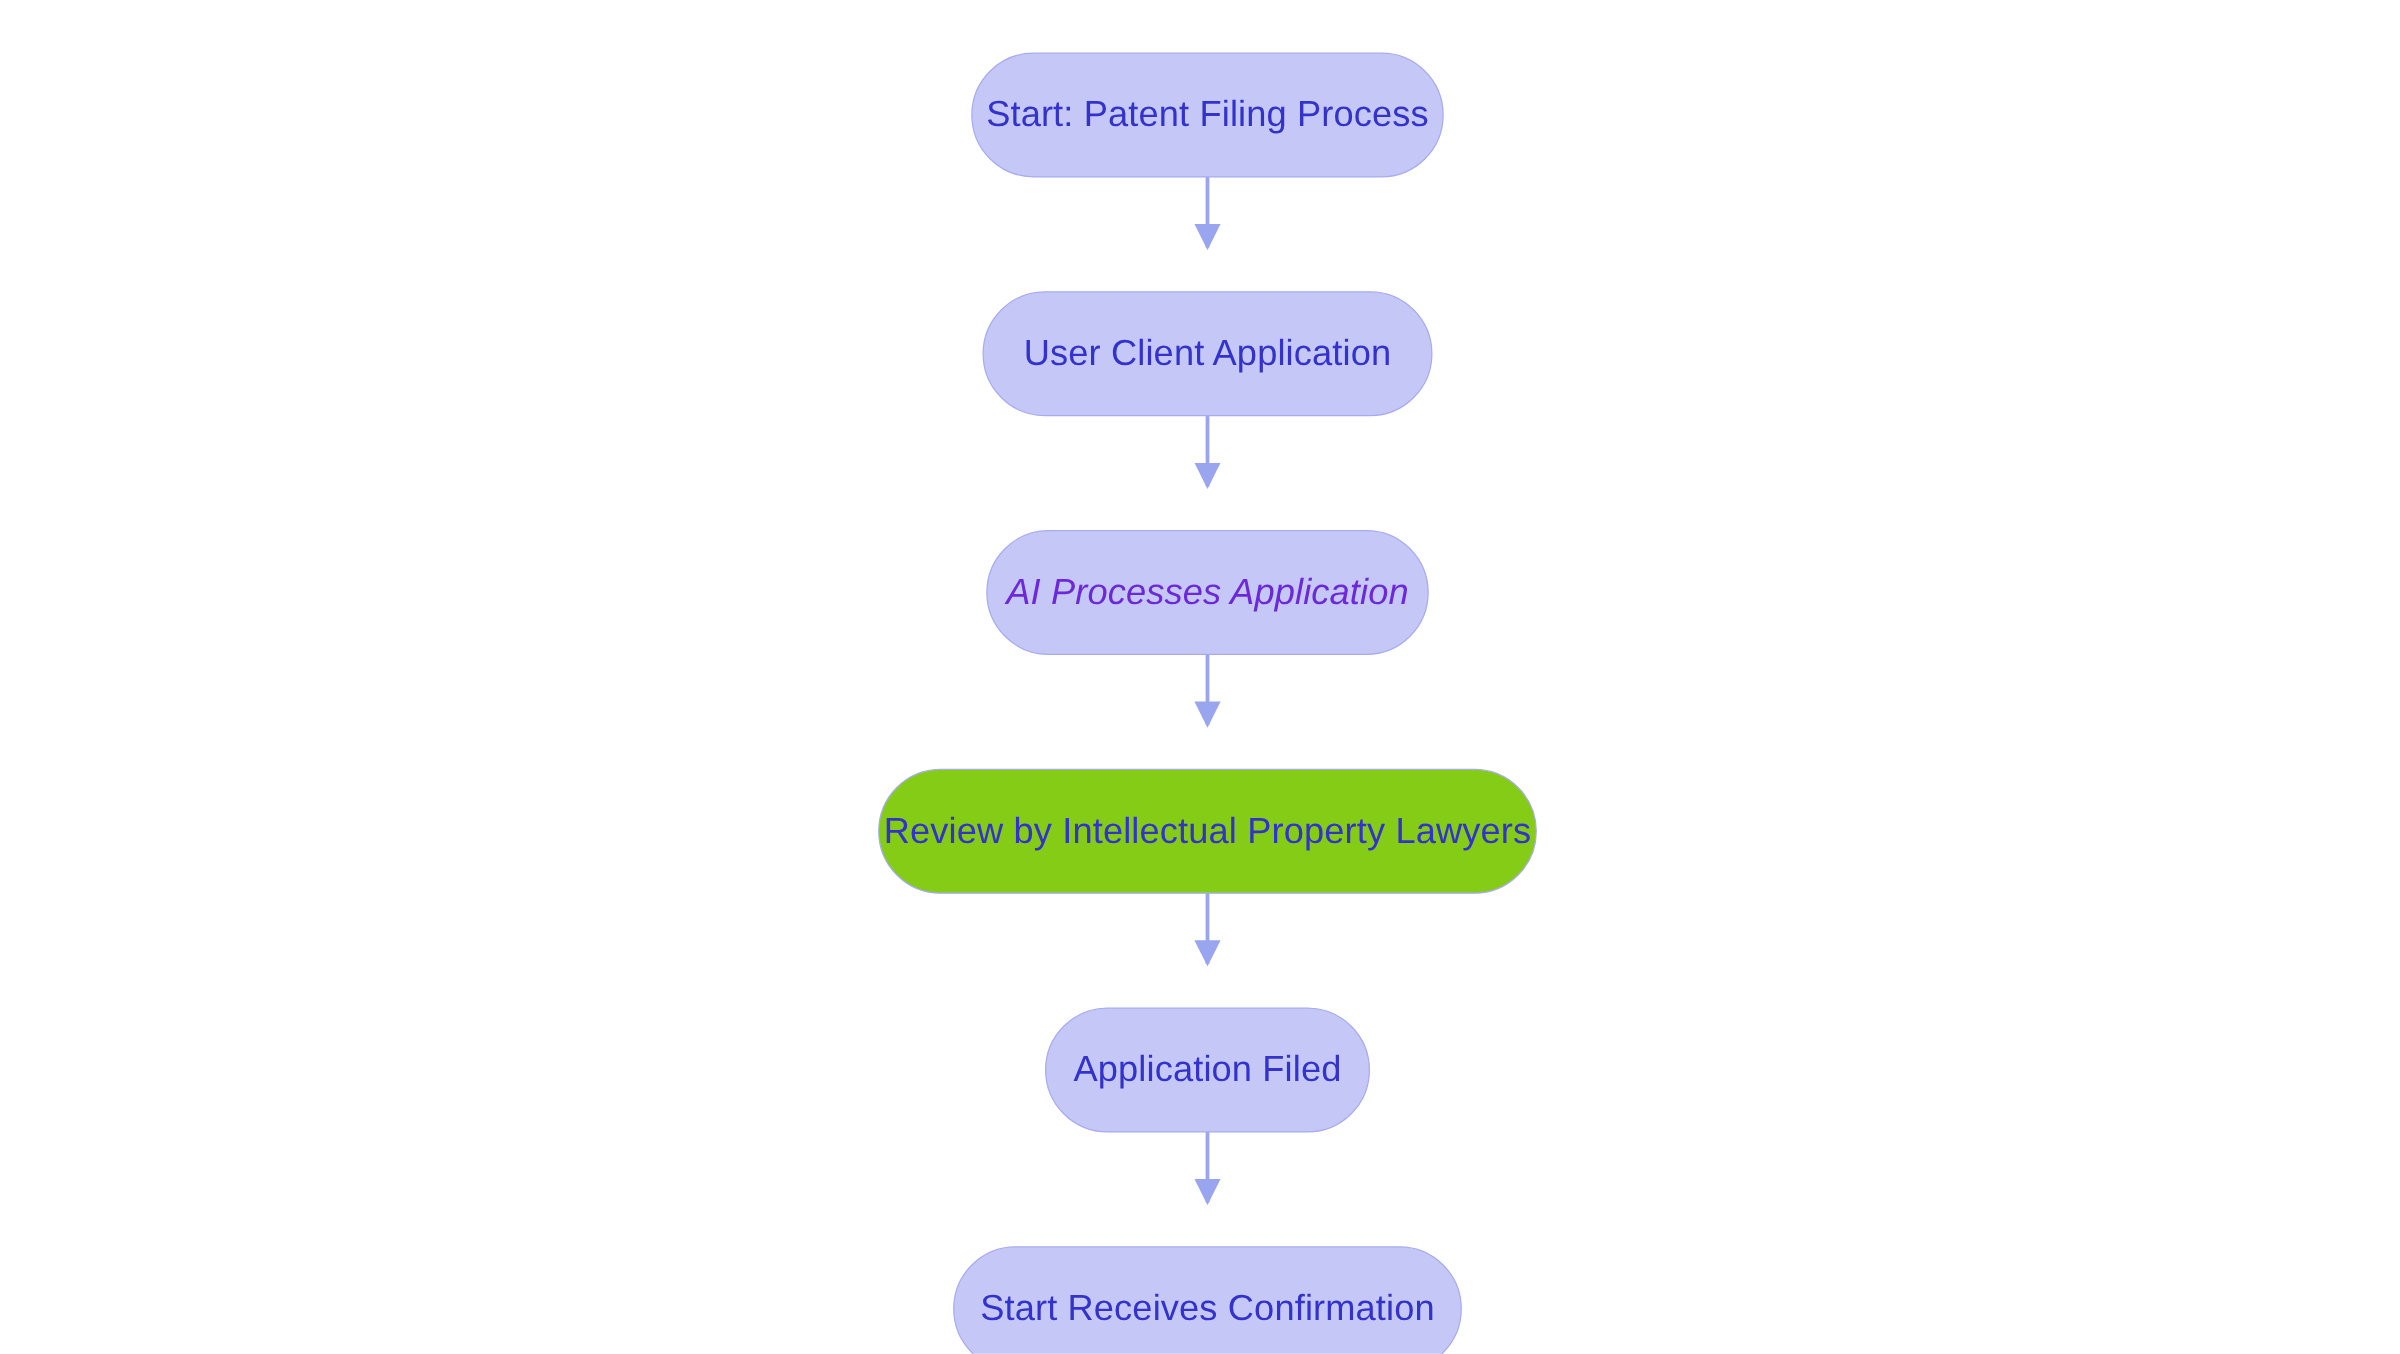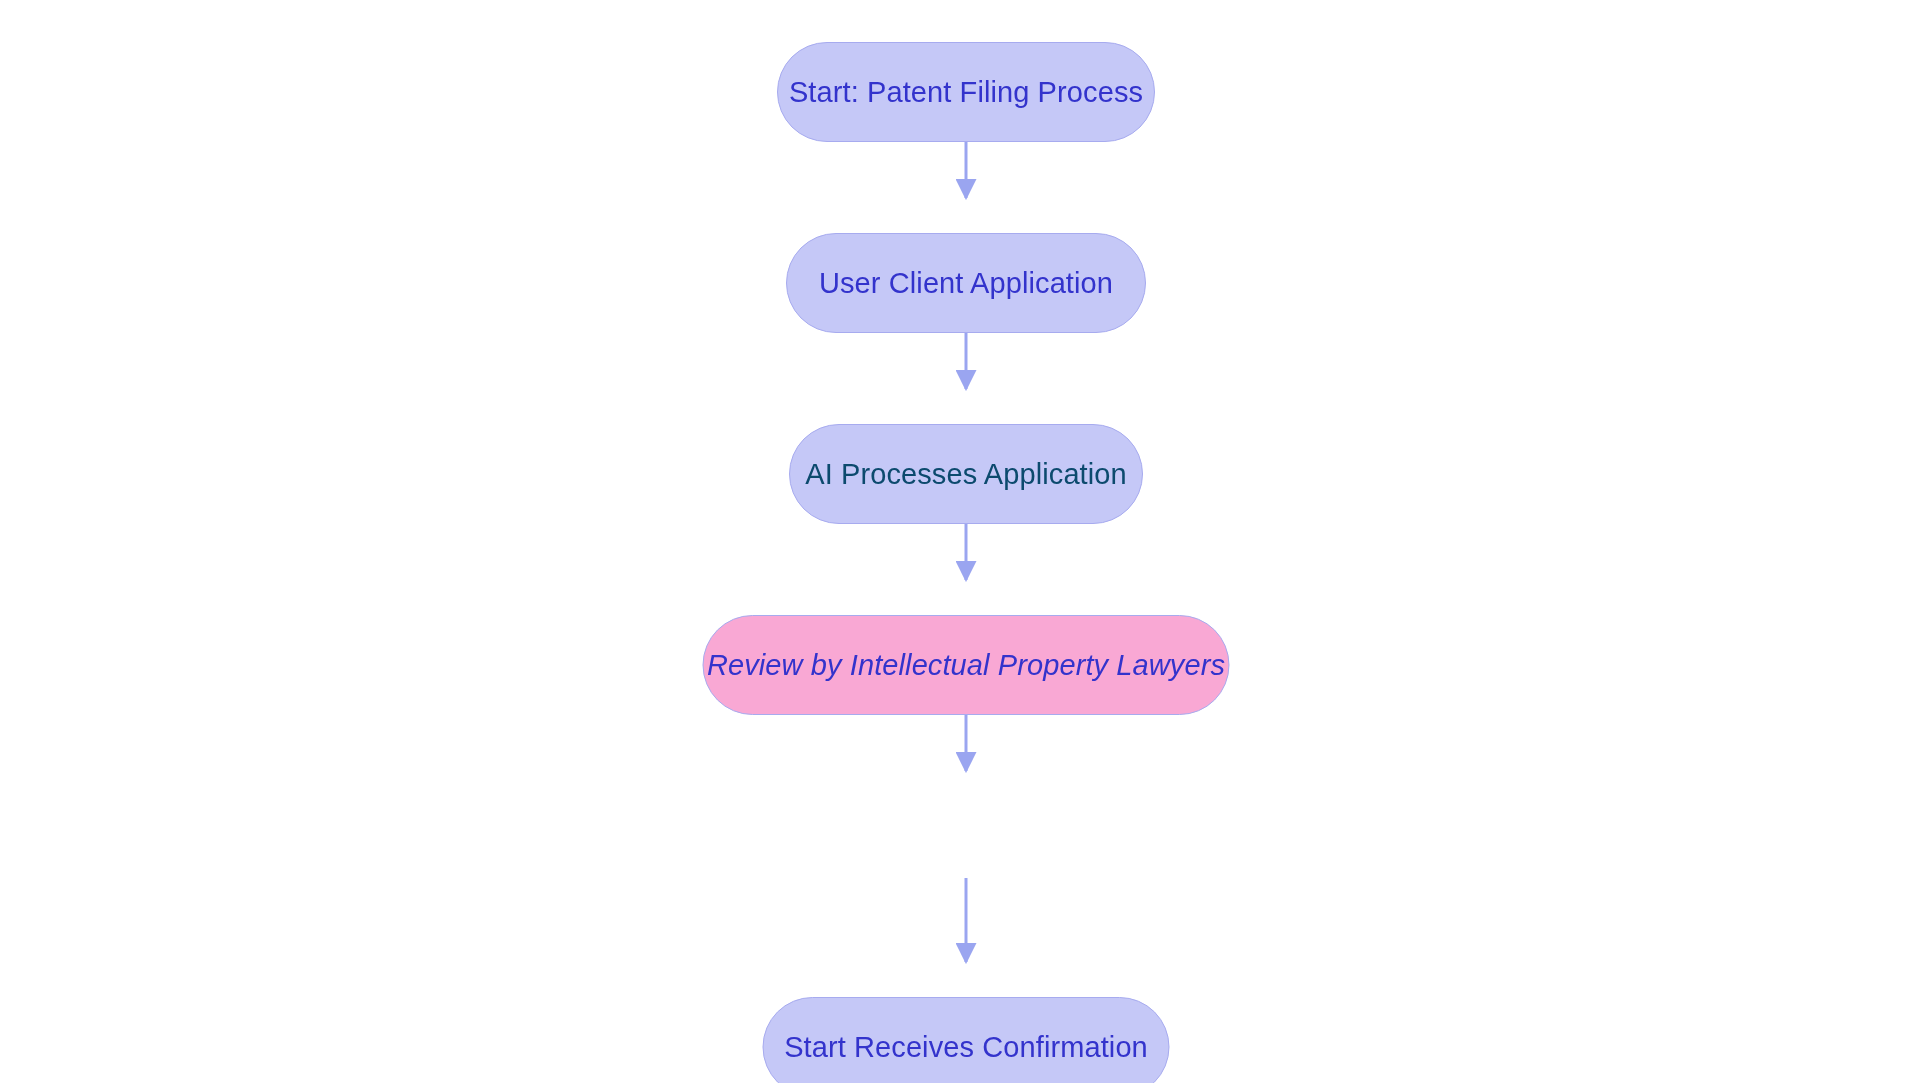--- a/index.html
+++ b/index.html
@@ -94,26 +94,29 @@
 
     <div class="flow-node" style="left: 966px; top: 14px; width: 378px; height: 100px; border-radius: 50px; background: rgb(197, 200, 247); border-color: rgb(167, 171, 239);">
       <span class="flow-node-label" style="color: rgb(51, 51, 204);">Start: Patent Filing Process</span>
     </div>
 
     <div class="flow-node" style="left: 966px; top: 205px; width: 360px; height: 100px; border-radius: 50px; background: rgb(197, 200, 247); border-color: rgb(167, 171, 239);">
       <span class="flow-node-label" style="color: rgb(51, 51, 204);">User Client Application</span>
     </div>
 
     <div class="flow-node" style="left: 966px; top: 396px; width: 354px; height: 100px; border-radius: 50px; background: rgb(197, 200, 247); border-color: rgb(167, 171, 239);">
-      <span class="flow-node-label" style="color: #0c4a6e;">AI Processes Application</span>
+      <span class="flow-node-label" style="color: #6d28d9; font-style: italic;">AI Processes Application</span>
     </div>
 
-    <div class="flow-node" style="left: 966px; top: 587px; width: 527px; height: 100px; border-radius: 50px; background: #f9a8d4; border-color: rgb(167, 171, 239); font-style: italic;">
+    <div class="flow-node" style="left: 966px; top: 587px; width: 527px; height: 100px; border-radius: 50px; background: #84cc16; border-color: rgb(167, 171, 239);">
       <span class="flow-node-label" style="color: rgb(51, 51, 204);">Review by Intellectual Property Lawyers</span>
     </div>
 
+    <div class="flow-node" style="left: 966px; top: 778px; width: 260px; height: 100px; border-radius: 50px; background: rgb(197, 200, 247); border-color: rgb(167, 171, 239);">
+      <span class="flow-node-label" style="color: rgb(51, 51, 204);">Application Filed</span>
+    </div>
 
     <div class="flow-node" style="left: 966px; top: 969px; width: 407px; height: 100px; border-radius: 50px; background: rgb(197, 200, 247); border-color: rgb(167, 171, 239);">
       <span class="flow-node-label" style="color: rgb(51, 51, 204);">Start Receives Confirmation</span>
     </div>
 
   </div>
 </div>
 
 </body></html>

